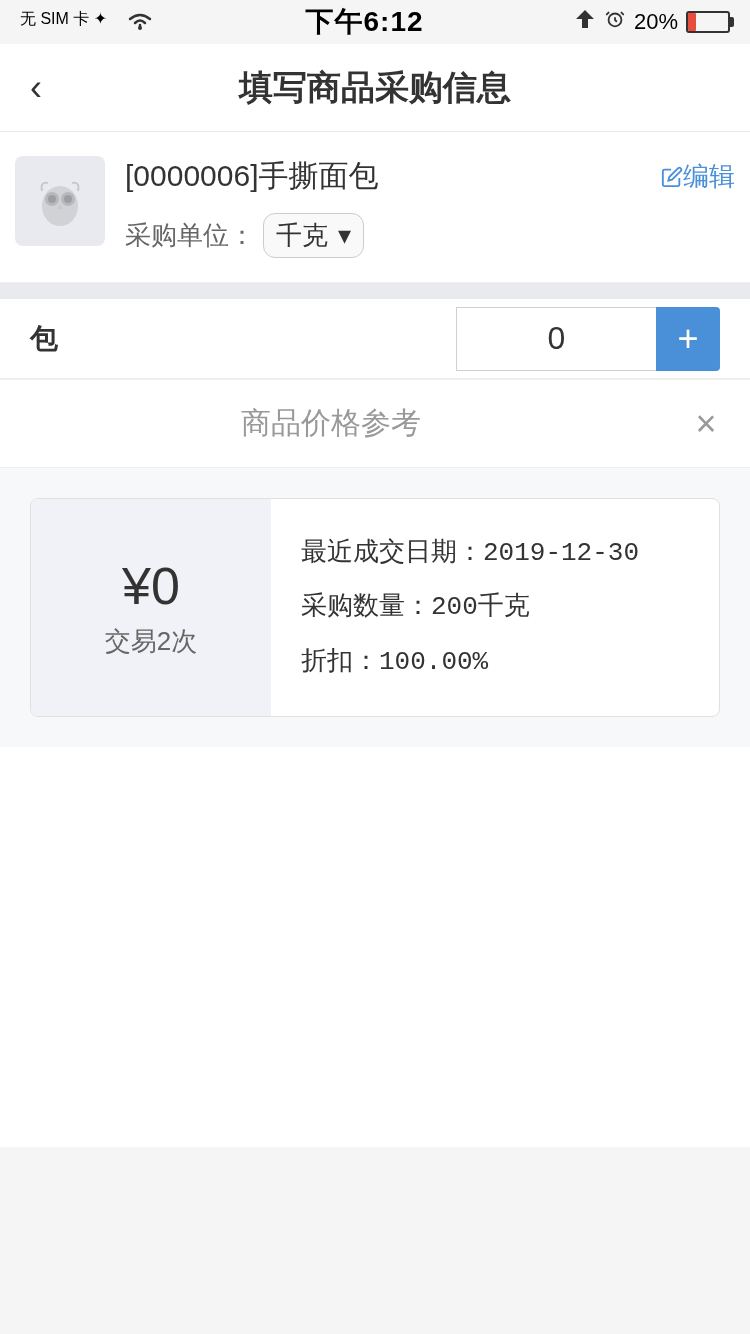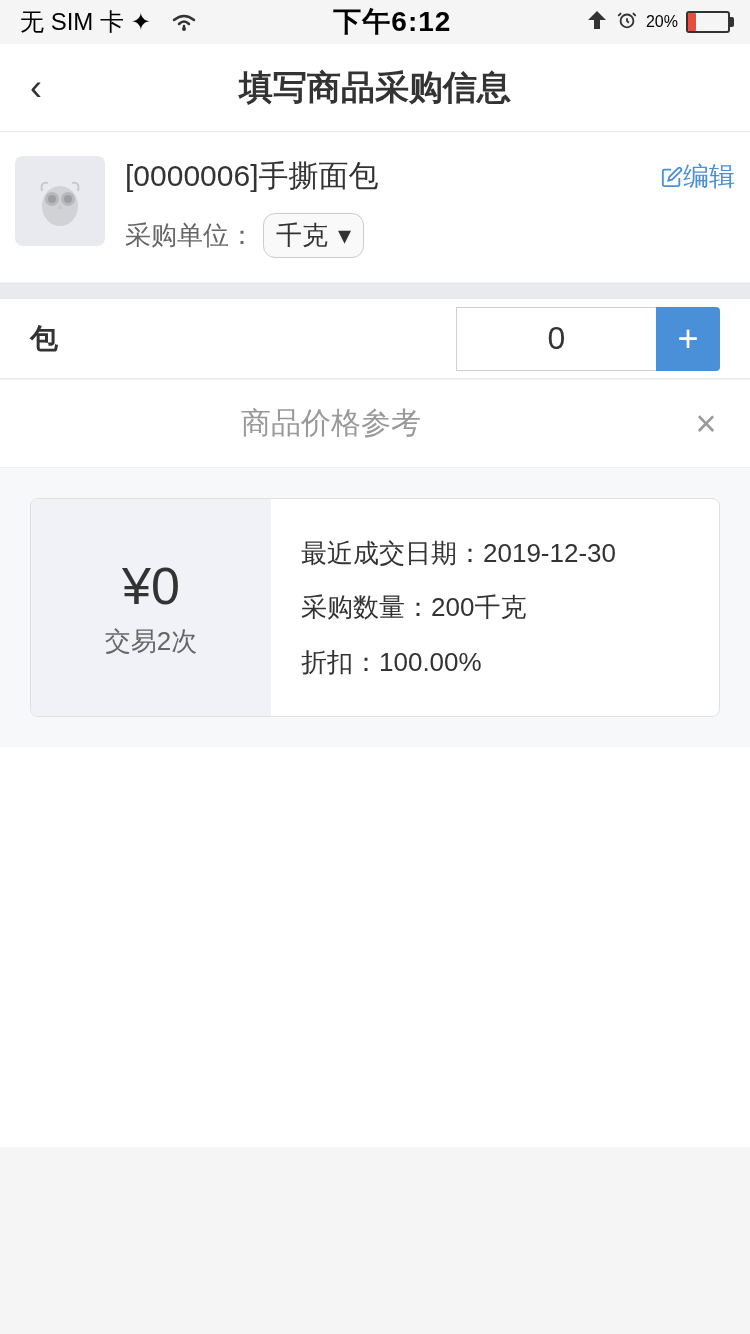--- a/index.html
+++ b/index.html
@@ -19,34 +19,34 @@
       background: #f5f5f5;
       display: flex;
       align-items: center;
       justify-content: space-between;
       padding: 0 20px;
       font-size: 26px;
       font-weight: 500;
     }
     .status-left {
       display: flex;
-      align-items: flex-end;
+      align-items: flex-start;
       gap: 18px;
-      font-size: 24px;
+      font-size: 16px;
     }
     .status-center {
       font-size: 28px;
       font-weight: 600;
       letter-spacing: 1px;
     }
     .status-right {
       display: flex;
       align-items: center;
       gap: 8px;
-      font-size: 16px;
+      font-size: 22px;
     }
     .battery-icon {
       width: 44px;
       height: 22px;
       border: 2px solid #333;
       border-radius: 3px;
       position: relative;
       display: inline-flex;
       align-items: center;
     }
@@ -326,20 +326,21 @@
       color: #666;
       margin-top: 8px;
     }
     .transaction-right {
       flex: 1;
       padding: 36px 30px;
       display: flex;
       flex-direction: column;
       justify-content: center;
       gap: 18px;
+      font-family: Liberation Mono, monospace;
     }
     .transaction-detail-row {
       font-size: 26px;
       color: #333;
       line-height: 1.4;
     }
   </style>
 </head>
 <body>
 

